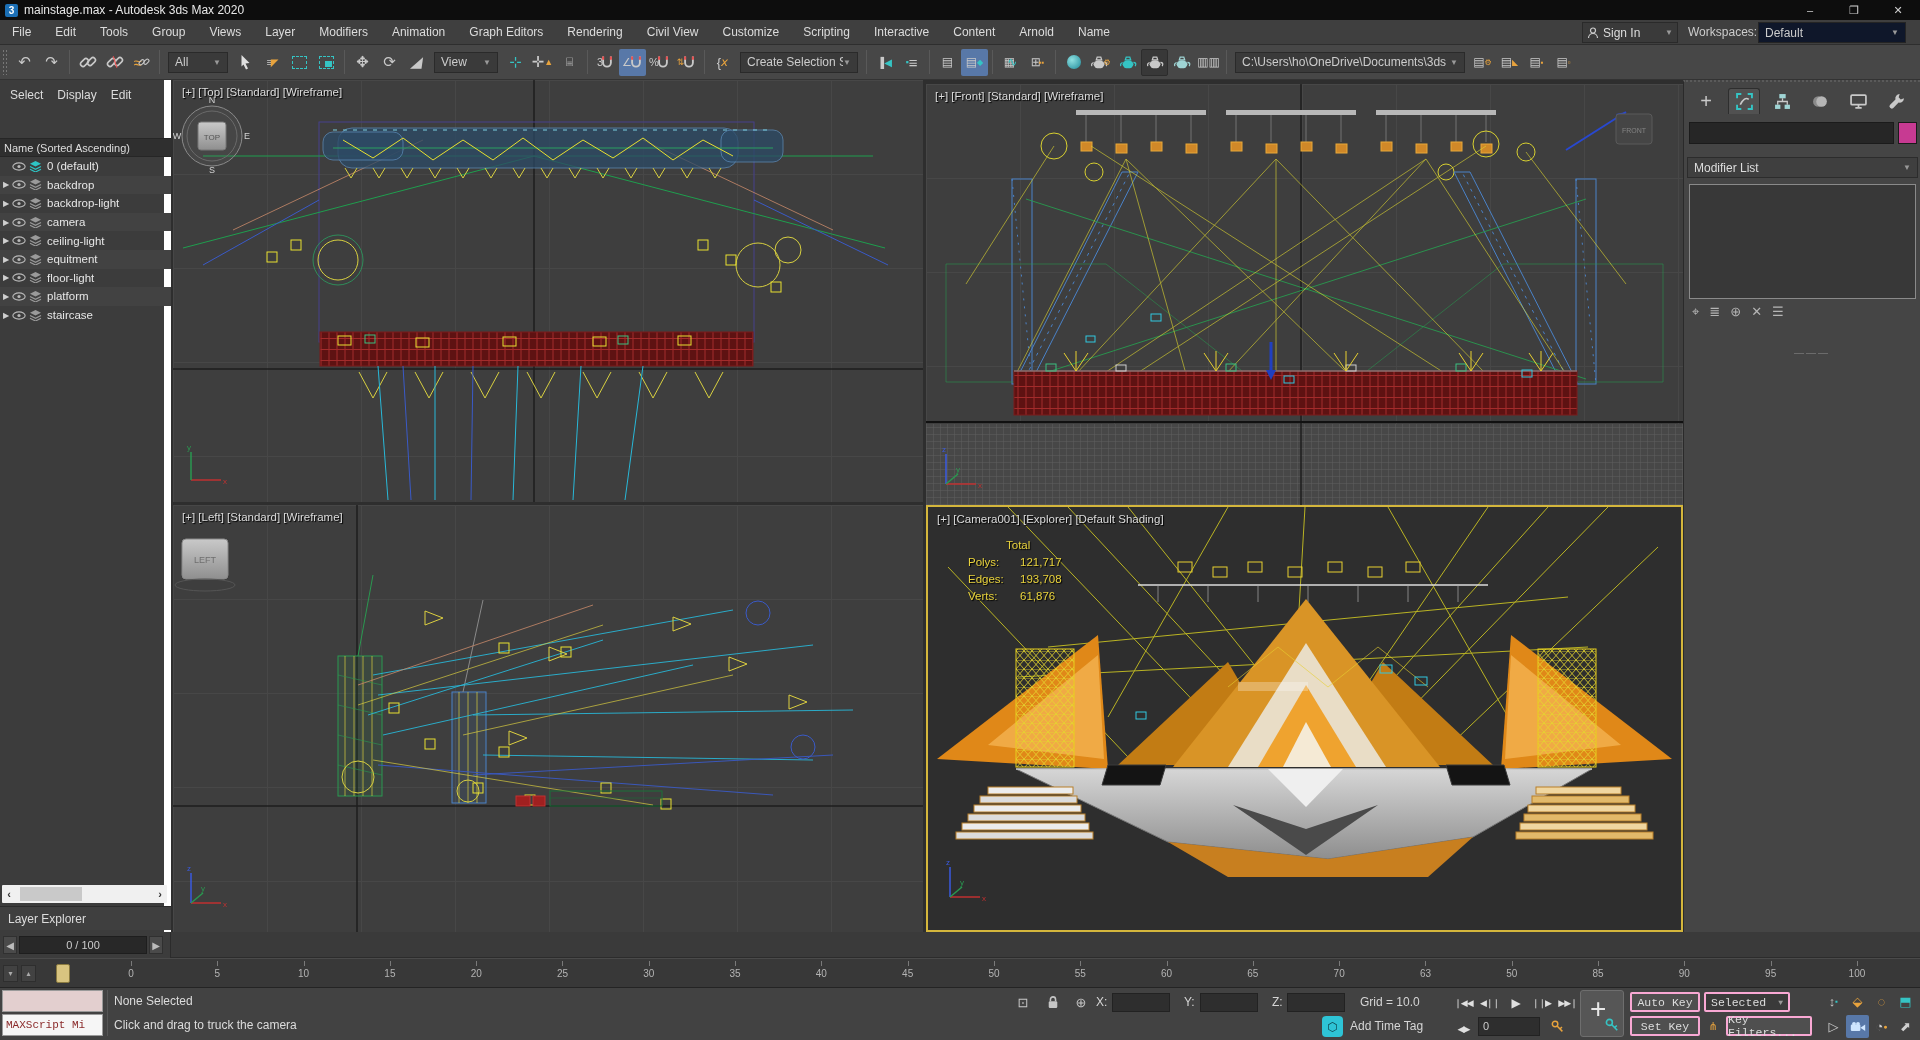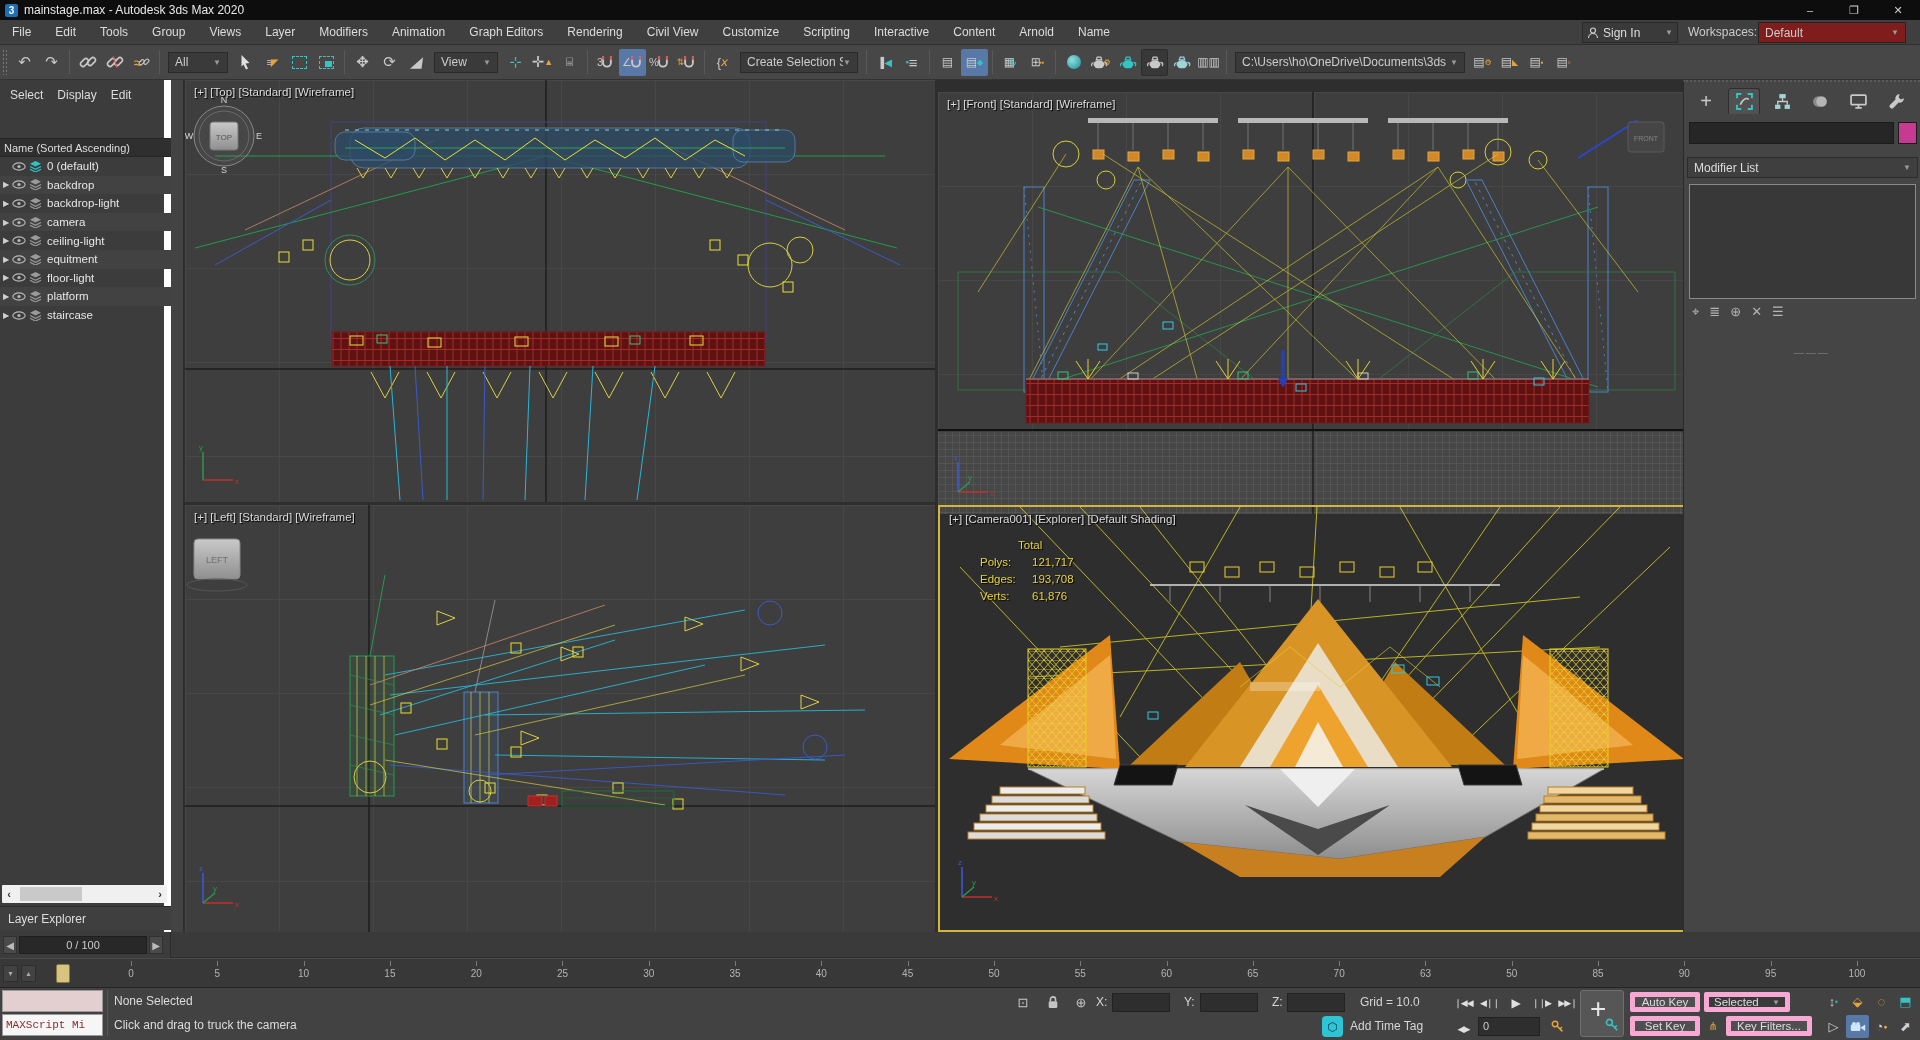--- a/index.html
+++ b/index.html
@@ -17,21 +17,21 @@
     color:#cfcfcf; font-size:11px; }
   #winbtns { margin-left:auto; display:flex; }
 
   
   #menubar { left:0; top:20px; width:1920px; height:25px; background:#3f3f3f; border-bottom:1px solid #2e2e2e;
     display:flex; align-items:center; color:#dcdcdc; font-size:12px; }
   .menuitem { padding:0 12px; line-height:25px; }
   #signin { position:absolute; left:1582px; top:2px; width:96px; height:21px; background:#3a3a3a;
     border:1px solid #2a2a2a; display:flex; align-items:center; font-size:12px; color:#ddd; padding:0 4px; }
   #wslabel { position:absolute; left:1688px; top:5px; color:#ccc; font-size:12px; }
-  #wsdrop { position:absolute; left:1758px; top:2px; width:148px; height:21px; background:#7f1d1d;
+  #wsdrop { position:absolute; left:1758px; top:2px; width:148px; height:21px; background:#0f172a;
     border:1px solid #242424; color:#ccc; font-size:12px; display:flex; align-items:center; padding:4px 6px; }
   .ddarrow { margin-left:auto; font-size:8px; color:#999; }
 
   
   #toolbar { left:0; top:45px; width:1920px; height:35px; background:#474747; border-bottom:1px solid #333;
     display:flex; align-items:center; padding-left:2px; }
   .tbi { width:27px; height:27px; display:flex; align-items:center; justify-content:center;
     color:#c9c9c9; font-size:15px; border-radius:2px; position:relative; flex:none; }
   .tbi.sm { font-size:12px; }
   .tbi.active { background:#5878a8; }
@@ -68,21 +68,21 @@
     border-top:1px solid #2b2b2b; color:#ddd; font-size:12px; display:flex; align-items:center; padding-left:8px; }
 
   
   #rangerow { left:0; top:932px; width:171px; height:26px; background:#3c3c3c; border-right:1px solid #2b2b2b; }
   .rngbtn { position:absolute; top:4px; width:14px; height:18px; background:#4a4a4a; border:1px solid #303030;
     color:#bbb; font-size:10px; display:flex; align-items:center; justify-content:center; }
   #rangefield { position:absolute; left:19px; top:4px; width:128px; height:18px; background:#282828;
     border:1px solid #1e1e1e; color:#ccc; font-size:11px; display:flex; align-items:center; justify-content:center; }
 
   
-  #viewports { left:171px; top:80px; width:1512px; height:852px; background:#2e2e2e;margin-left:12px; }
+  #viewports { left:171px; top:80px; width:1512px; height:852px; background:#2e2e2e; }
   .vp { position:absolute; background:#3e3e3e; overflow:hidden;
     background-image:linear-gradient(#474747 1px, transparent 1px),
                      linear-gradient(90deg,#474747 1px, transparent 1px);
     background-size:94px 94px; }
   .vp svg { position:absolute; left:0; top:0; }
   .vplabel { position:absolute; left:9px; top:6px; color:#dcdcdc; font-size:11.5px;
     text-shadow:1px 1px 1px #000; z-index:5; }
   #vp-cam { background:linear-gradient(#2a2a2a,#141414); border:2px solid #d4b63c; }
   #camstats { position:absolute; left:40px; top:30px; color:#e8d23c; font-size:11.5px; line-height:17px;
     z-index:5; text-shadow:1px 1px 1px #000; }
@@ -129,22 +129,22 @@
     color:#c5c5c5; font-size:13px; }
   .sbfield { position:absolute; height:19px; background:#2e2e2e; border:1px solid #222; }
   .sblabel { position:absolute; color:#d5d5d5; }
   #timetagicon { position:absolute; left:1322px; top:28px; width:21px; height:21px; background:#2ec4d6;
     border-radius:4px; display:flex; align-items:center; justify-content:center; color:#0a3a44; font-size:12px; }
   .pbtn { position:absolute; top:4px; width:23px; height:21px; color:#e0e0e0; font-size:9px;
     display:flex; align-items:center; justify-content:center; letter-spacing:-1px; }
   #bigkey { position:absolute; left:1580px; top:2px; width:44px; height:47px; background:#565656;
     border:1px solid #6e6e6e; border-radius:3px; color:#e8e8e8; }
   #bigkey .plus { position:absolute; left:9px; top:2px; font-size:28px; }
-  .sbbtn { position:absolute; height:20px; background:#4f4f4f; border:5px solid #f9a8d4; border-radius:2px;
-    color:#ddd; font-size:11.5px; display:flex; align-items:center; justify-content:center; }
+  .sbbtn { position:absolute; height:20px; background:#4f4f4f; border:2px solid #f9a8d4; border-radius:2px;
+    color:#ddd; font-size:11.5px; display:flex; align-items:center; justify-content:center;font-family:Liberation Mono, monospace; }
   #seldrop { background:#3a3a3a; justify-content:flex-end; padding:0 5px; }
   .nav { position:absolute; width:23px; height:23px; display:flex; align-items:center; justify-content:center;
     color:#cfcfcf; font-size:13px; border-radius:2px; }
   .nav.active { background:#5878a8; }
 
   text { font-family:"Liberation Sans", sans-serif; }
 </style>
 </head>
 <body>
 
@@ -597,21 +597,21 @@
         <circle cx="39" cy="44" r="25" fill="none" stroke="#6a6a6a"></circle>
         <rect x="25" y="30" width="28" height="28" rx="3" fill="url(#cubegrad)" stroke="#777"></rect>
         <text x="39" y="48" font-size="8" fill="#555" text-anchor="middle">TOP</text>
         <text x="39" y="11" font-size="9" fill="#d5d5d5" text-anchor="middle">N</text>
         <text x="4" y="47" font-size="9" fill="#d5d5d5" text-anchor="middle">W</text>
         <text x="74" y="47" font-size="9" fill="#d5d5d5" text-anchor="middle">E</text>
         <text x="39" y="81" font-size="9" fill="#d5d5d5" text-anchor="middle">S</text>
       </svg>
     </div>
 
-    <div class="vp" style="left:755px;top:12px;width:757px;height:422px">
+    <div class="vp" style="left:755px;top:4px;width:757px;height:422px">
       <div class="vplabel">[+] [Front] [Standard] [Wireframe]</div>
       <svg width="757" height="422" viewBox="0 0 757 422">
         <rect x="0" y="340" width="757" height="82" fill="url(#finegrid)"></rect>
         <line x1="375" y1="0" x2="375" y2="422" stroke="#1e1e1e" stroke-width="1.5"></line>
         <line x1="0" y1="338" x2="757" y2="338" stroke="#111" stroke-width="2"></line>
 
         <rect x="150" y="26" width="130" height="5" fill="#b8b8b8"></rect>
         <rect x="300" y="26" width="130" height="5" fill="#b8b8b8"></rect>
         <rect x="450" y="26" width="120" height="5" fill="#b8b8b8"></rect>
         <g stroke="#8a8a8a" stroke-width=".7">

